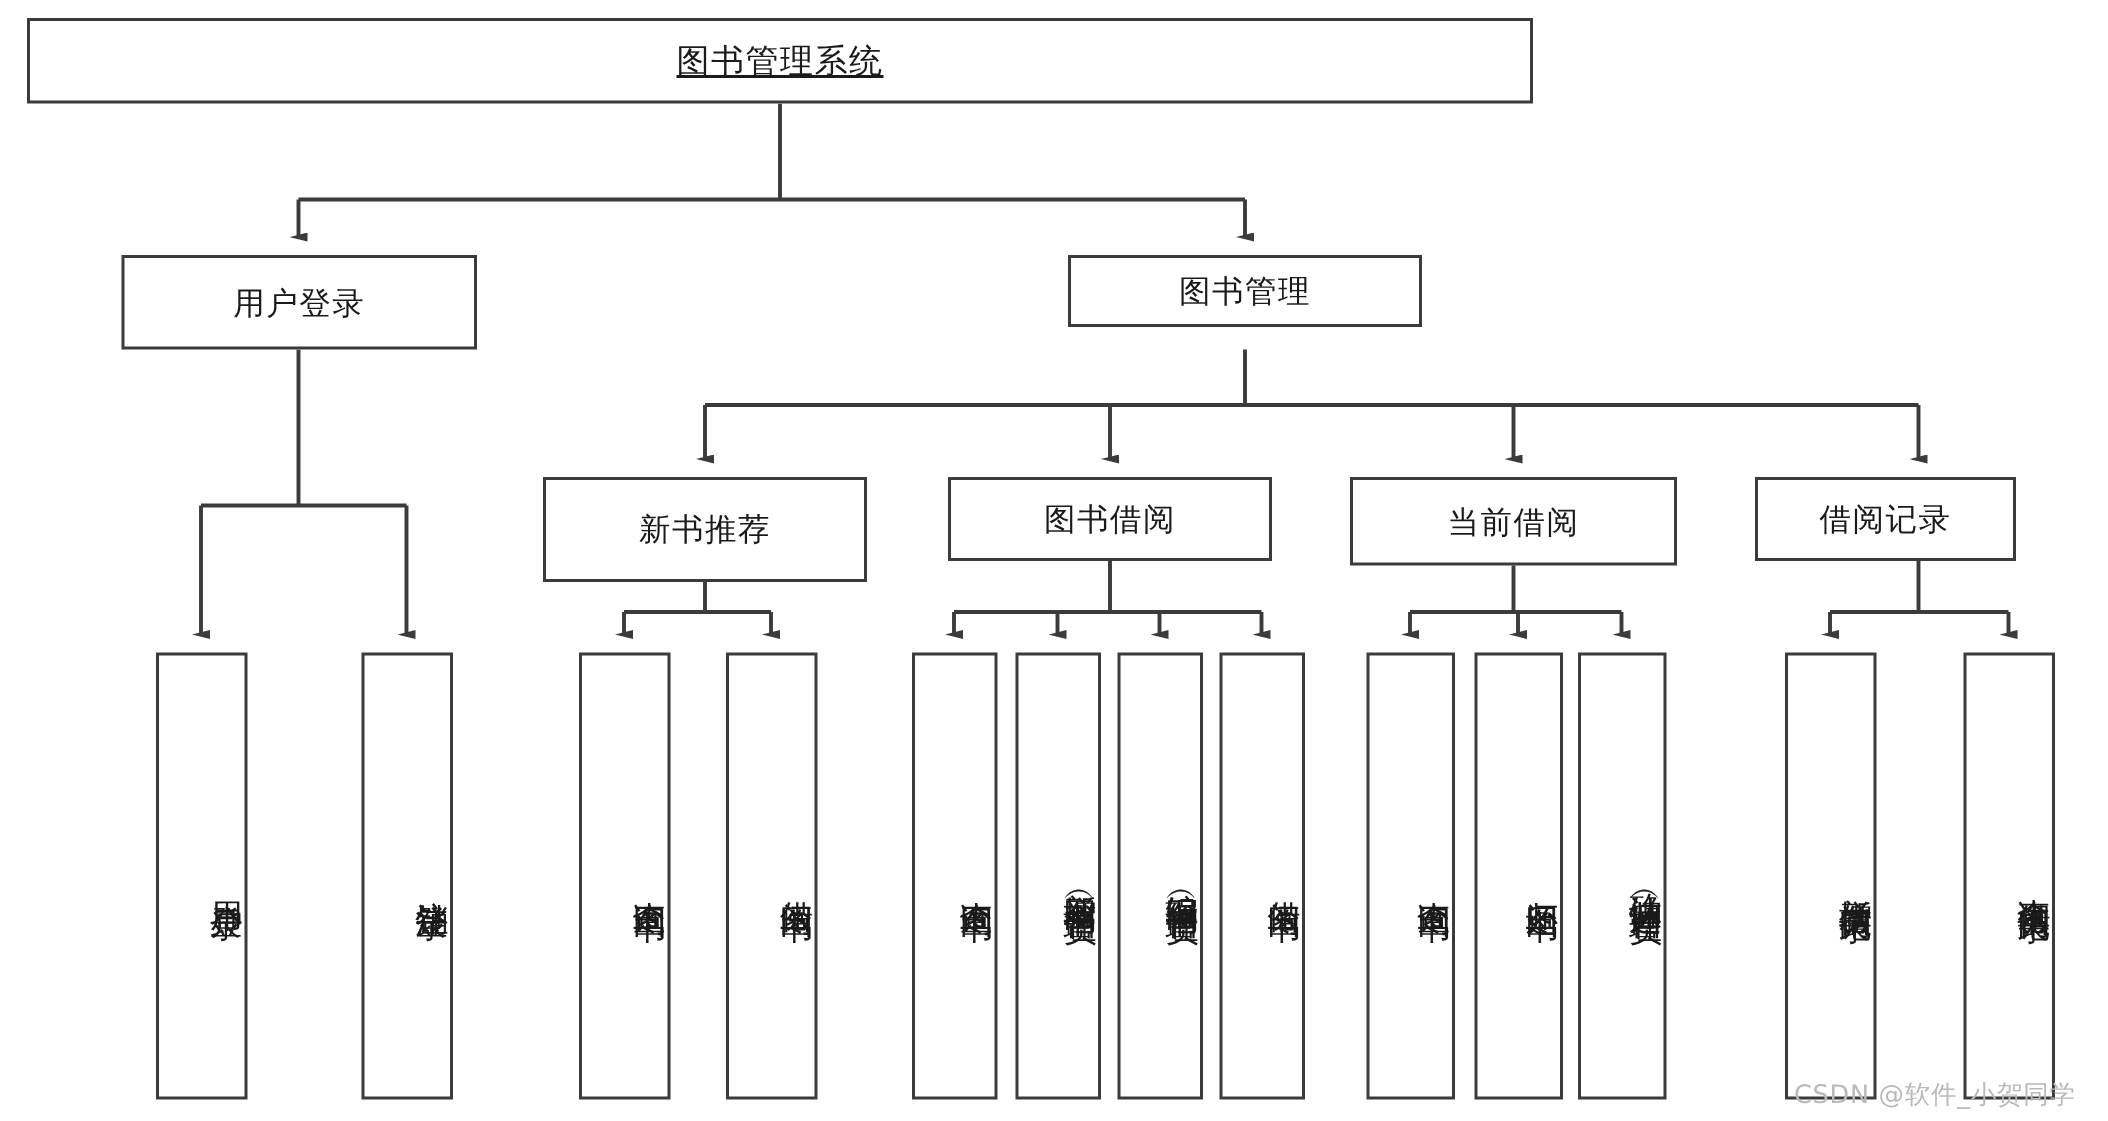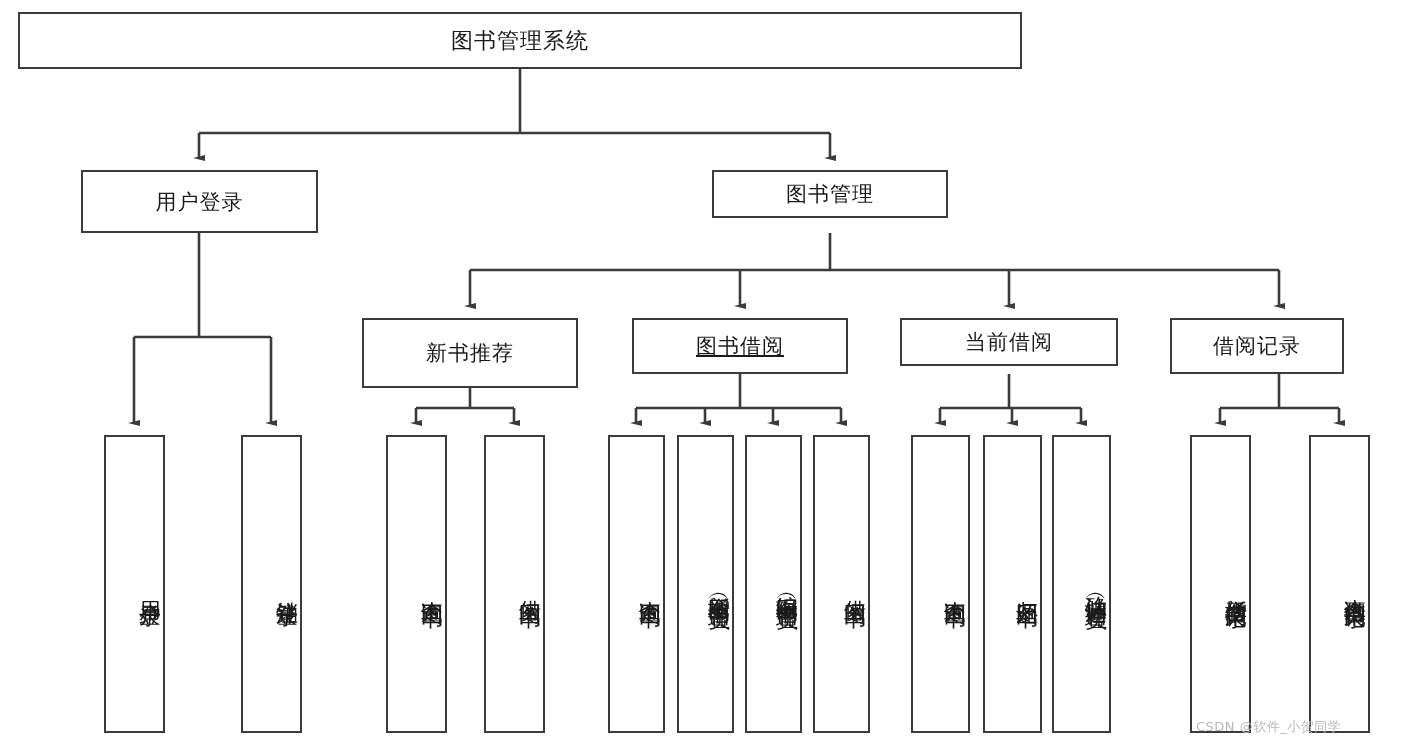--- a/index.html
+++ b/index.html
@@ -10,40 +10,40 @@
     position:absolute;
     box-sizing:border-box;
     border:2px solid #3b3b3b;
     background:#ffffff;
     display:flex;
     align-items:center;
     justify-content:center;
     color:#1a1a1a;
   }
   .node.horiz{font-size:21px;letter-spacing:1px;}
-  .node.root{font-size:22px;}
+  .node.root{font-size:22px;text-decoration:underline;}
   .node.vert{
     writing-mode:vertical-rl;
     text-orientation:upright;
     font-size:22px;
     line-height:1.18;
     letter-spacing:2px;
     align-items:flex-start;
     justify-content:center;
     padding-top:6px;
   }
   .node.vert .vtext{
     writing-mode:vertical-rl;
     text-orientation:upright;
     display:block;
     white-space:nowrap;
   }
   .watermark{
     position:absolute;
-    font-size:13px;
+    font-size:17px;
     color:#b9b9b9;
     white-space:nowrap;
     letter-spacing:0.5px;
   }
 </style>
 </head>
 <body>
 
 <div id="stage">
 
@@ -104,24 +104,24 @@
   <div class="node horiz" style="left:81px;top:170px;width:237px;height:63px;">
     <span>用户登录</span>
   </div>
   <div class="node horiz" style="left:712px;top:170px;width:236px;height:48px;">
     <span>图书管理</span>
   </div>
 
   <div class="node horiz" style="left:362px;top:318px;width:216px;height:70px;">
     <span>新书推荐</span>
   </div>
-  <div class="node horiz" style="left:632px;top:318px;width:216px;height:56px;text-decoration:underline;">
+  <div class="node horiz" style="left:632px;top:318px;width:216px;height:56px;">
     <span>图书借阅</span>
   </div>
-  <div class="node horiz" style="left:900px;top:318px;width:218px;height:48px;">
+  <div class="node horiz" style="left:900px;top:318px;width:218px;height:59px;">
     <span>当前借阅</span>
   </div>
   <div class="node horiz" style="left:1170px;top:318px;width:174px;height:56px;">
     <span>借阅记录</span>
   </div>
 
   <div class="node vert" style="left:104px;top:435px;width:61px;height:298px;">
     <span class="vtext">用户登录</span>
   </div>
   <div class="node vert" style="left:241px;top:435px;width:61px;height:298px;">

